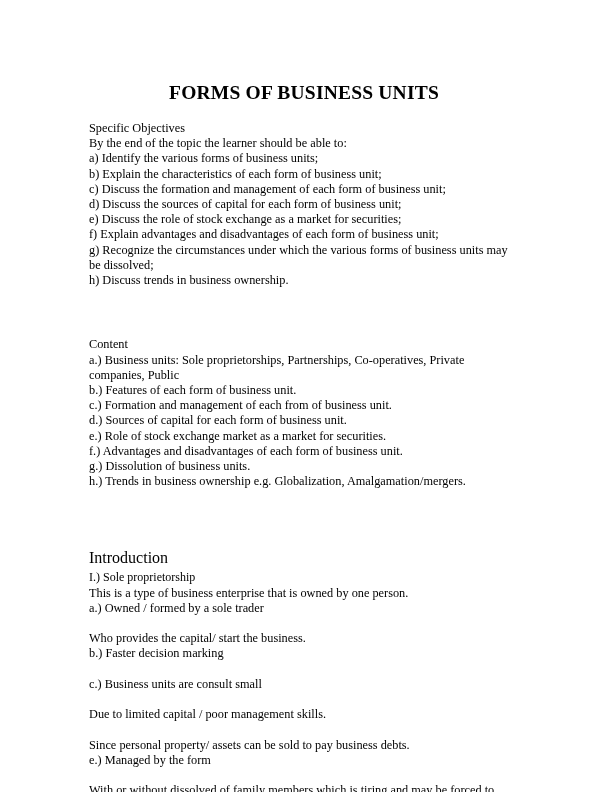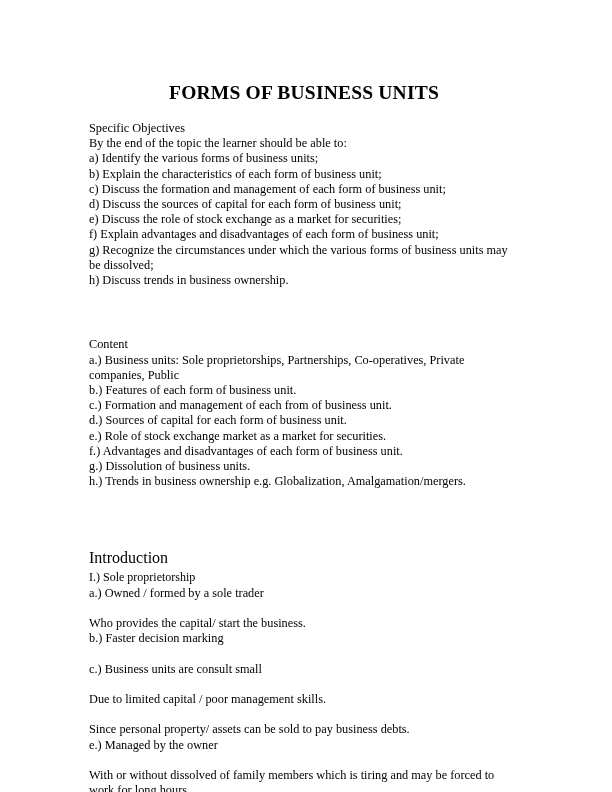--- a/index.html
+++ b/index.html
@@ -88,30 +88,31 @@
     <p class="line">g.) Dissolution of business units.</p>
     <p class="line">h.) Trends in business ownership e.g. Globalization, Amalgamation/mergers.</p>
   </div>
 
   <div class="blank"></div>
   <div class="gap-sm"></div>
 
   <div class="block">
     <p class="section-head">Introduction</p>
     <p class="sub-head">I.) Sole proprietorship</p>
+    <p class="line">This is a type of business enterprise that is owned by one person.</p>
     <p class="line">a.) Owned / formed by a sole trader</p>
     <p class="line blank"></p>
     <p class="line">Who provides the capital/ start the business.</p>
     <p class="line">b.) Faster decision marking</p>
     <p class="line blank"></p>
     <p class="line">c.) Business units are consult small</p>
     <p class="line blank"></p>
     <p class="line">Due to limited capital / poor management skills.</p>
     <p class="line blank"></p>
     <p class="line">Since personal property/ assets can be sold to pay business debts.</p>
-    <p class="line">e.) Managed by the owner</p>
+    <p class="line">e.) Managed by the form</p>
     <p class="line blank"></p>
     <p class="line">With or without dissolved of family members which is tiring and may be forced to work for long hours.</p>
     <p class="line blank"></p>
 
   </div>
 
 </div>
 
 </body></html>

